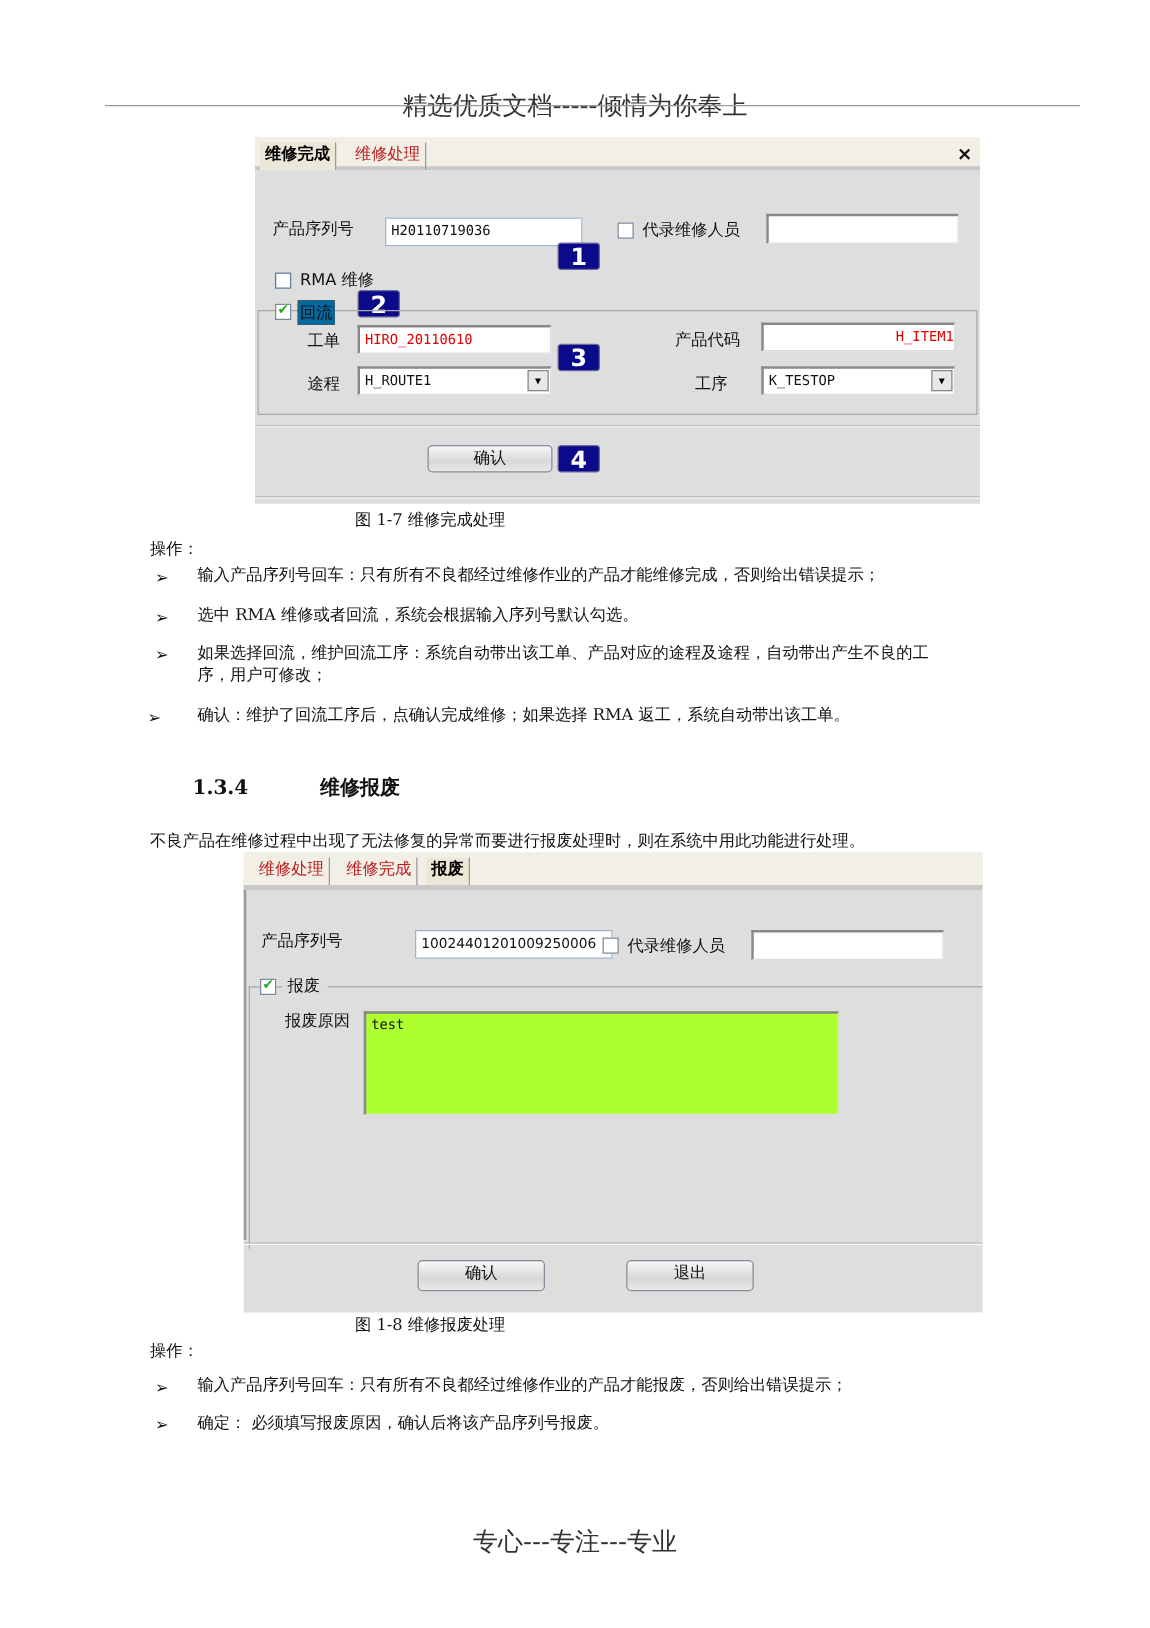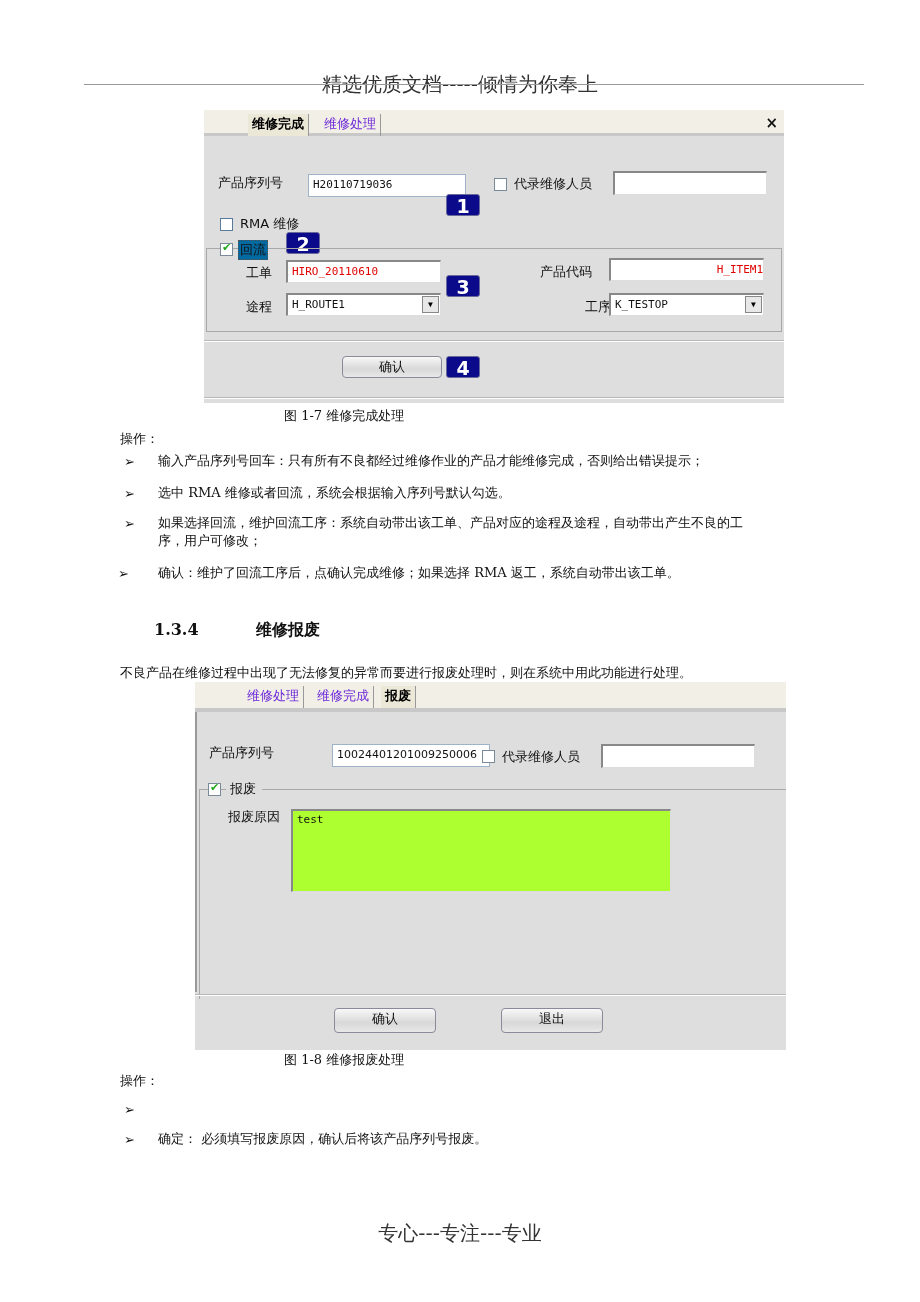--- a/index.html
+++ b/index.html
@@ -9,23 +9,23 @@
   .page-header { left: 0; top: 71px; width: 920px; text-align: center; font-size: 20px; color: #333;
                  font-family: "DejaVu Sans", sans-serif; }
   .header-rule { left: 84px; top: 84px; width: 780px; height: 1px; background: #999; }
   .page-footer { left: 0; top: 1220px; width: 920px; text-align: center; font-size: 20px; color: #333;
                  font-family: "DejaVu Sans", sans-serif; }
 
   
   .dlg { background: #dedede; font-family: "DejaVu Sans", sans-serif; font-size: 13px; color: #111; }
   .tabbar { position: absolute; left: 0; top: 0; right: 0; height: 26px; background: #f2efe6;
             border-bottom: 3px solid #c8c8c8; }
-  .tab { position: absolute; top: 4px; height: 22px; font-size: 13px; padding: 0 4px; line-height: 20px; margin-left: 40px; }
+  .tab { position: absolute; top: 4px; height: 22px; font-size: 13px; padding: 0 4px; line-height: 20px; }
   .tab.active { color: #000; font-weight: bold; background: #ece8d8; border-right: 1px solid #999; }
-  .tab.inactive { color: #6d28d9; border-right: 1px solid #999; }
+  .tab.inactive { color: #b91c1c; border-right: 1px solid #999; }
   .close-x { position: absolute; right: 6px; top: 4px; font-weight: bold; font-size: 15px; }
   .lbl { position: absolute; font-size: 13px; white-space: nowrap; }
   .txt { position: absolute; background: #fff; border: 1px solid #9fb3c8; font-family: "DejaVu Sans Mono", monospace;
          font-size: 11px; padding-left: 4px; line-height: 20px; white-space: nowrap; overflow: hidden; }
   .txt.sunken { border-top: 2px solid #888; border-left: 2px solid #888; border-right: 1px solid #ddd; border-bottom: 1px solid #ddd; }
   .txt.red { color: #e00000; }
   .chk { position: absolute; width: 13px; height: 13px; background: #fff; border: 1px solid #7a8a99; }
   .chk.checked::after { content: "✔"; position: absolute; left: 1px; top: -3px; font-size: 11px; color: #22aa22; }
   .combo-btn { position: absolute; right: 1px; top: 1px; width: 17px; height: 17px; background: #e8e8e8;
                border: 1px solid #888; font-size: 8px; text-align: center; line-height: 15px; color: #000; }
@@ -82,21 +82,21 @@
 
   <div class="lbl" style="left:336px; top:153px;">产品代码</div>
   <div class="txt sunken red" style="left:405px; top:148px; width:155px; height:23px;text-align:right;">H_ITEM1</div>
 
   <div class="lbl" style="left:42px; top:188px;">途程</div>
   <div class="txt sunken" style="left:82px; top:183px; width:155px; height:23px;">
     <span>H_ROUTE1</span>
     <div class="combo-btn">▼</div>
   </div>
 
-  <div class="lbl" style="left:352px; top:188px;margin-left:29px;">工序</div>
+  <div class="lbl" style="left:352px; top:188px;">工序</div>
   <div class="txt sunken" style="left:405px; top:183px; width:155px; height:23px;">
     <span>K_TESTOP</span>
     <div class="combo-btn">▼</div>
   </div>
 
   <div class="sep" style="left:0; top:230px; width:580px;"></div>
 
   <div class="btn" style="left:138px; top:246px; width:100px;">确认</div>
   <div class="badge" style="left:242px; top:246px;">4</div>
 
@@ -153,19 +153,20 @@
   <div class="sep" style="left:0; top:312px; width:591px;"></div>
 
   <div class="btn" style="left:139px; top:326px; width:102px; height:25px;">确认</div>
   <div class="btn" style="left:306px; top:326px; width:102px; height:25px;">退出</div>
 </div>
 <div class="caption" style="left:284px; top:1051px;">图 1-8 维修报废处理</div>
 
 <div class="para" style="left:120px; top:1072px;">操作：</div>
 <div class="bullet" style="left:124px; top:1102px; width:740px; height:22px;">
   <span class="mk">➢</span>
+  <span class="bt" style="top:-4px; white-space:nowrap;">输入产品序列号回车：只有所有不良都经过维修作业的产品才能报废，否则给出错误提示；</span>
 </div>
 <div class="bullet" style="left:124px; top:1132px; width:740px; height:22px;">
   <span class="mk">➢</span>
   <span class="bt" style="top:-4px; white-space:nowrap;">确定： 必须填写报废原因，确认后将该产品序列号报废。</span>
 </div>
 
 <div class="abs page-footer">专心---专注---专业</div>
 
 </body></html>

